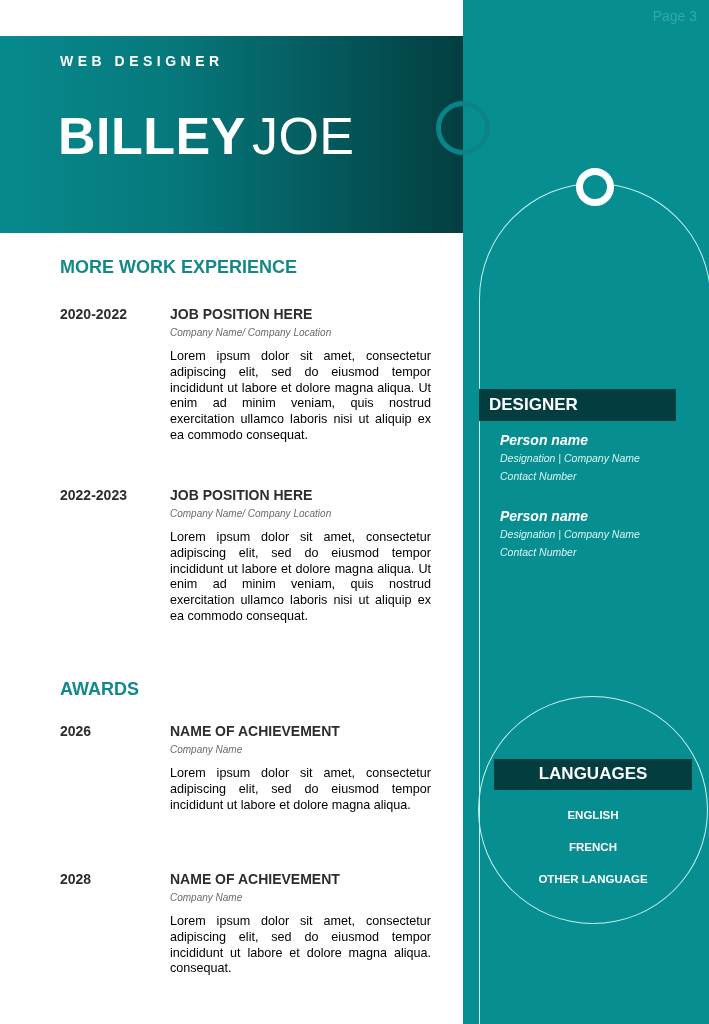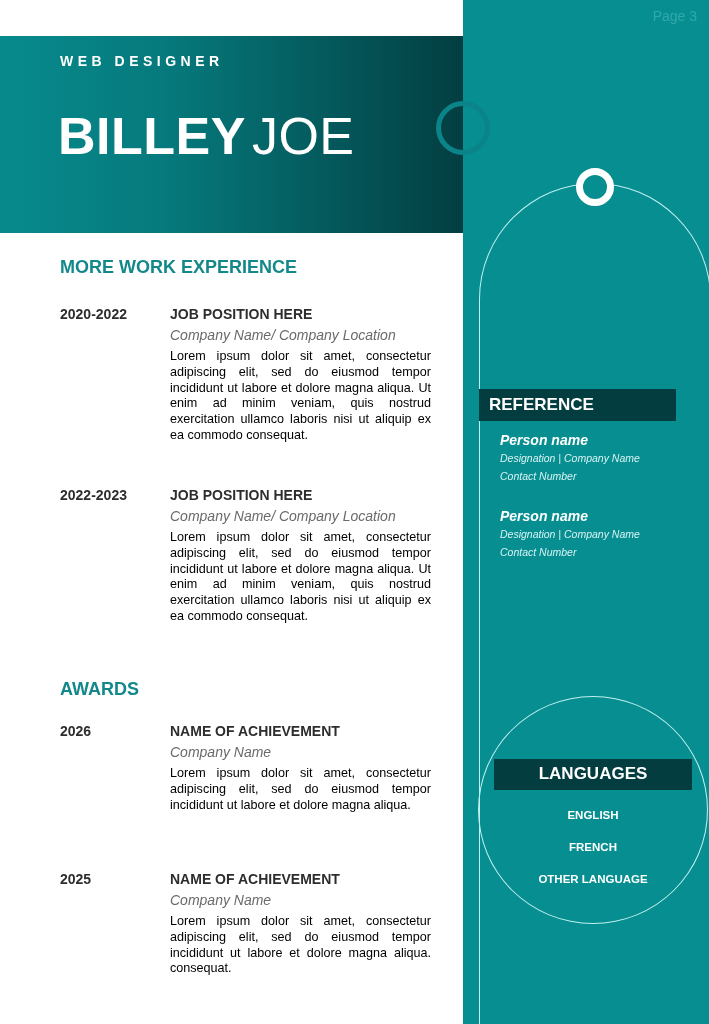--- a/index.html
+++ b/index.html
@@ -19,21 +19,21 @@
   .ring-dark { position: absolute; left: 436px; top: 101px; width: 54px; height: 54px; border-radius: 50%; border: 5px solid #0a8488; }
   .arch { position: absolute; left: 479px; top: 183px; width: 232px; height: 1000px; border: 1.5px solid #bff0ef; border-radius: 116px 116px 0 0; border-bottom: none; }
   .ring-white { position: absolute; left: 576px; top: 168px; width: 38px; height: 38px; border-radius: 50%; border: 7px solid #ffffff; background: #078e91; }
   .lang-circle { position: absolute; left: 478px; top: 696px; width: 230px; height: 228px; border-radius: 50%; border: 1.5px solid #bff0ef; }
 
   .section-title { position: absolute; left: 60px; font-size: 18px; font-weight: bold; color: #12888b; }
 
   .entry { position: absolute; left: 60px; width: 372px; }
   .entry .date { position: absolute; left: 0; top: 0; font-size: 14px; font-weight: bold; color: #2d2d2d; }
   .entry .title { position: absolute; left: 110px; top: 0; font-size: 14px; font-weight: bold; color: #2d2d2d; }
-  .entry .company { position: absolute; left: 110px; top: 21px; font-size: 14px; font-style: italic; color: #6a6a6a; }
+  .entry .company { position: absolute; left: 110px; top: 21px; font-size: 10px; font-style: italic; color: #6a6a6a; }
   .entry .desc { position: absolute; left: 110px; top: 43px; width: 261px; font-size: 12.6px; line-height: 15.8px; color: #000000; text-align: justify; }
 
   .ref-bar { position: absolute; left: 479px; top: 389px; width: 197px; height: 32px; background: #033d3f; }
   .ref-bar span { position: absolute; left: 10px; top: 6px; font-size: 17px; font-weight: bold; color: #ffffff; }
   .ref-item { position: absolute; left: 500px; width: 200px; font-style: italic; }
   .ref-item .pname { font-size: 14px; font-weight: bold; color: #ffffff; }
   .ref-item .line { font-size: 10.5px; color: #d8f3f3; margin-top: 4px; }
   .ref-item .line2 { font-size: 10.5px; color: #d8f3f3; margin-top: 6px; }
 
   .lang-bar { position: absolute; left: 494px; top: 759px; width: 198px; height: 31px; background: #033d3f; text-align: center; }
@@ -78,28 +78,28 @@
 <div class="section-title" style="top:679px;">AWARDS</div>
 
 <div class="entry" style="top:723px;">
   <div class="date">2026</div>
   <div class="title">NAME OF ACHIEVEMENT</div>
   <div class="company">Company Name</div>
   <div class="desc">Lorem ipsum dolor sit amet, consectetur adipiscing elit, sed do eiusmod tempor incididunt ut labore et dolore magna aliqua.</div>
 </div>
 
 <div class="entry" style="top:871px;">
-  <div class="date">2025</div>
+  <div class="date">2028</div>
   <div class="title">NAME OF ACHIEVEMENT</div>
   <div class="company">Company Name</div>
   <div class="desc">Lorem ipsum dolor sit amet, consectetur adipiscing elit, sed do eiusmod tempor incididunt ut labore et dolore magna aliqua. consequat.</div>
 </div>
 
 <div class="ref-bar">
-  <span>REFERENCE</span>
+  <span>DESIGNER</span>
 </div>
 
 <div class="ref-item" style="top:432px;">
   <div class="pname">Person name</div>
   <div class="line">Designation | Company Name</div>
   <div class="line2">Contact Number</div>
 </div>
 
 <div class="ref-item" style="top:508px;">
   <div class="pname">Person name</div>

